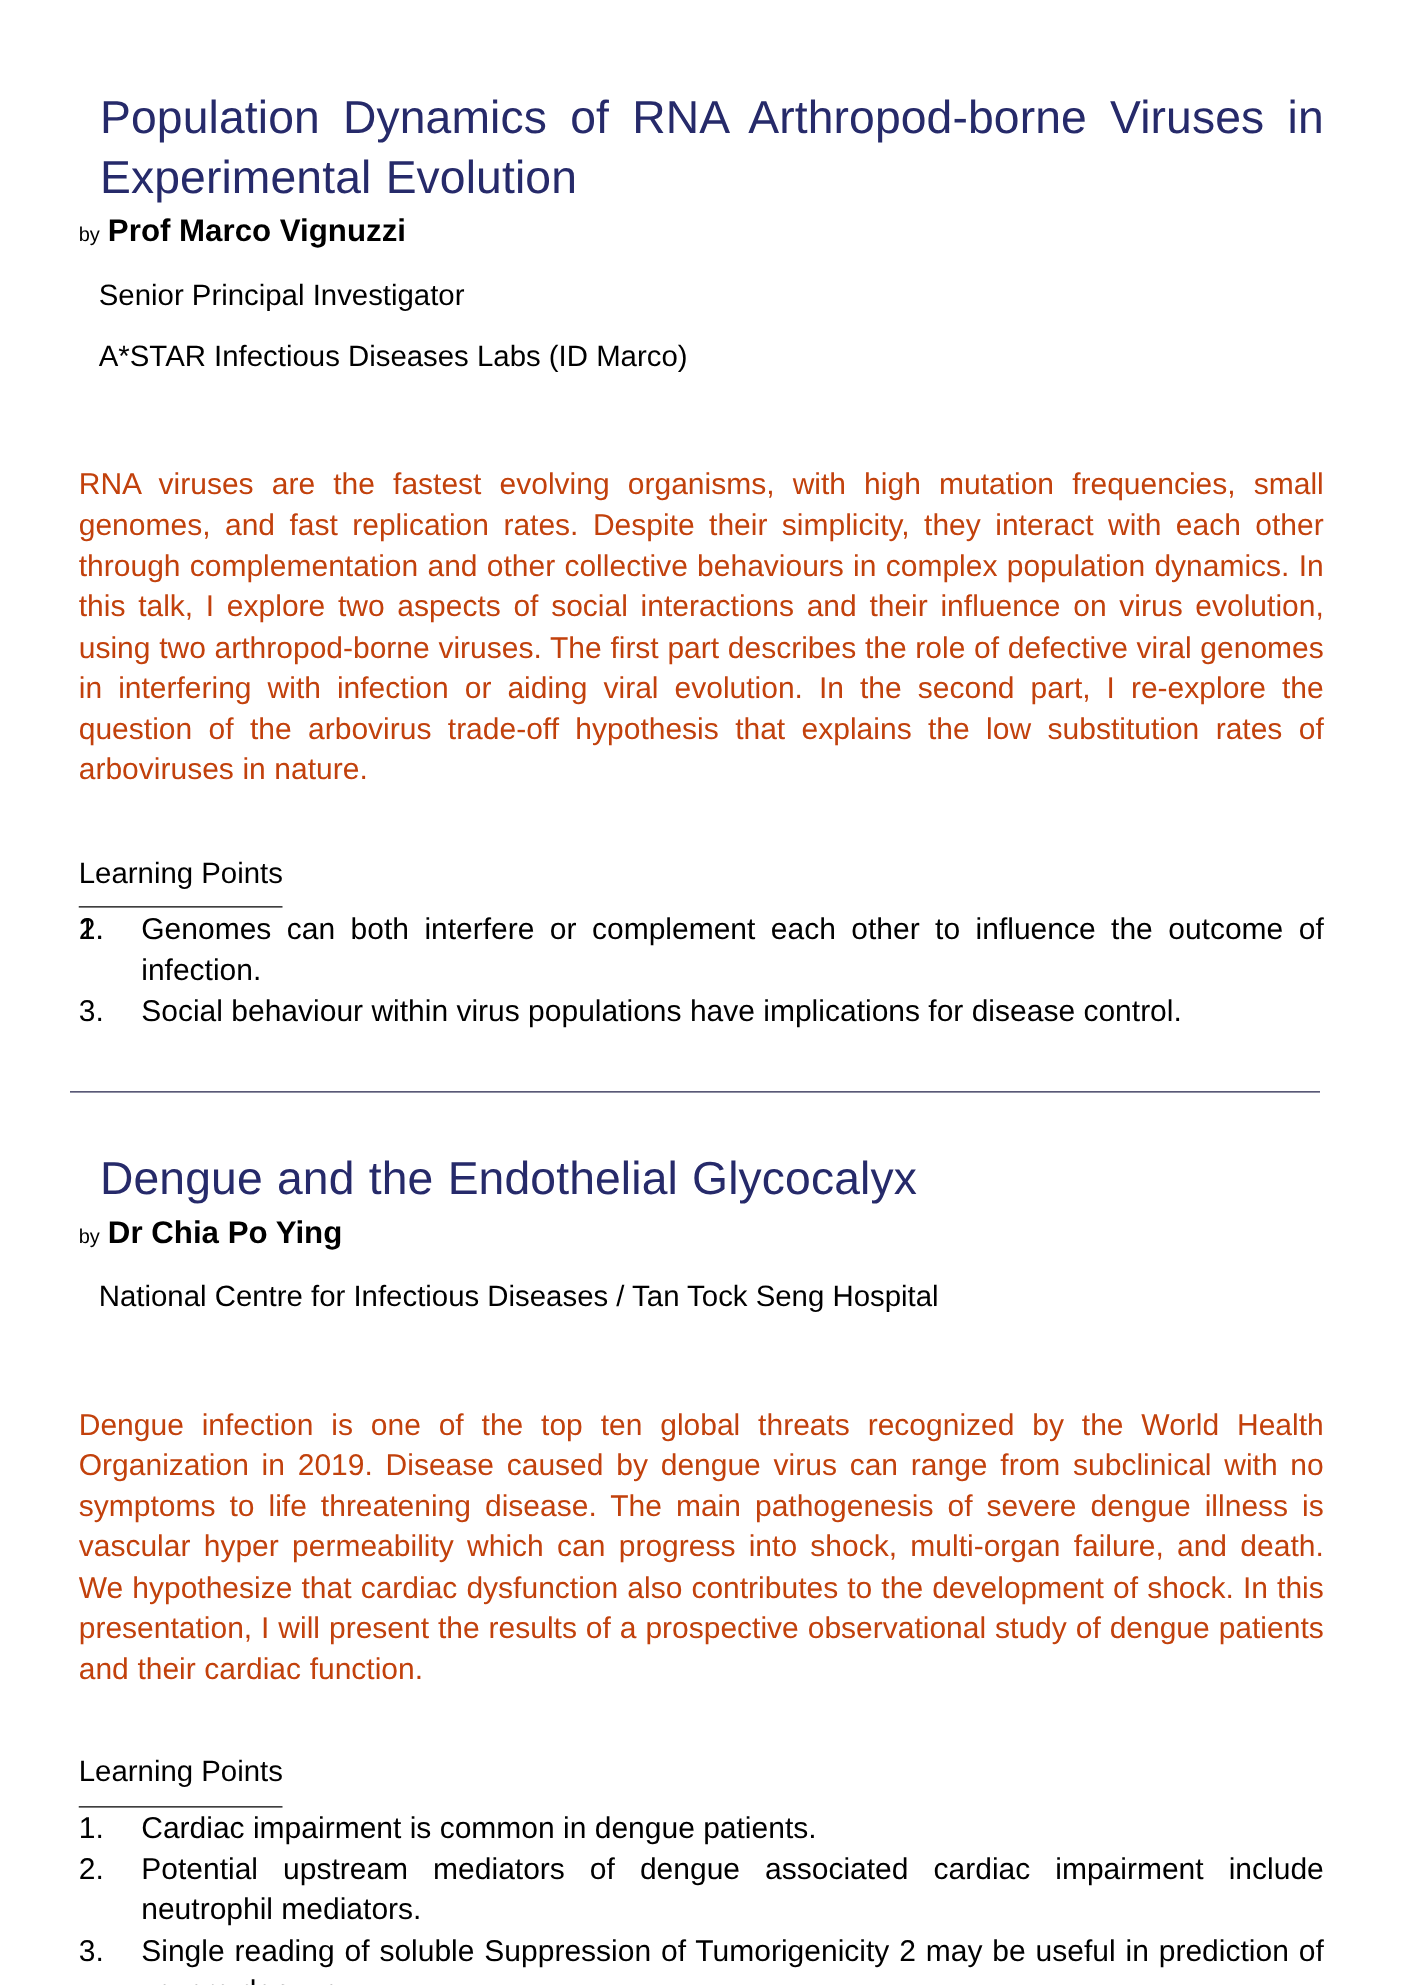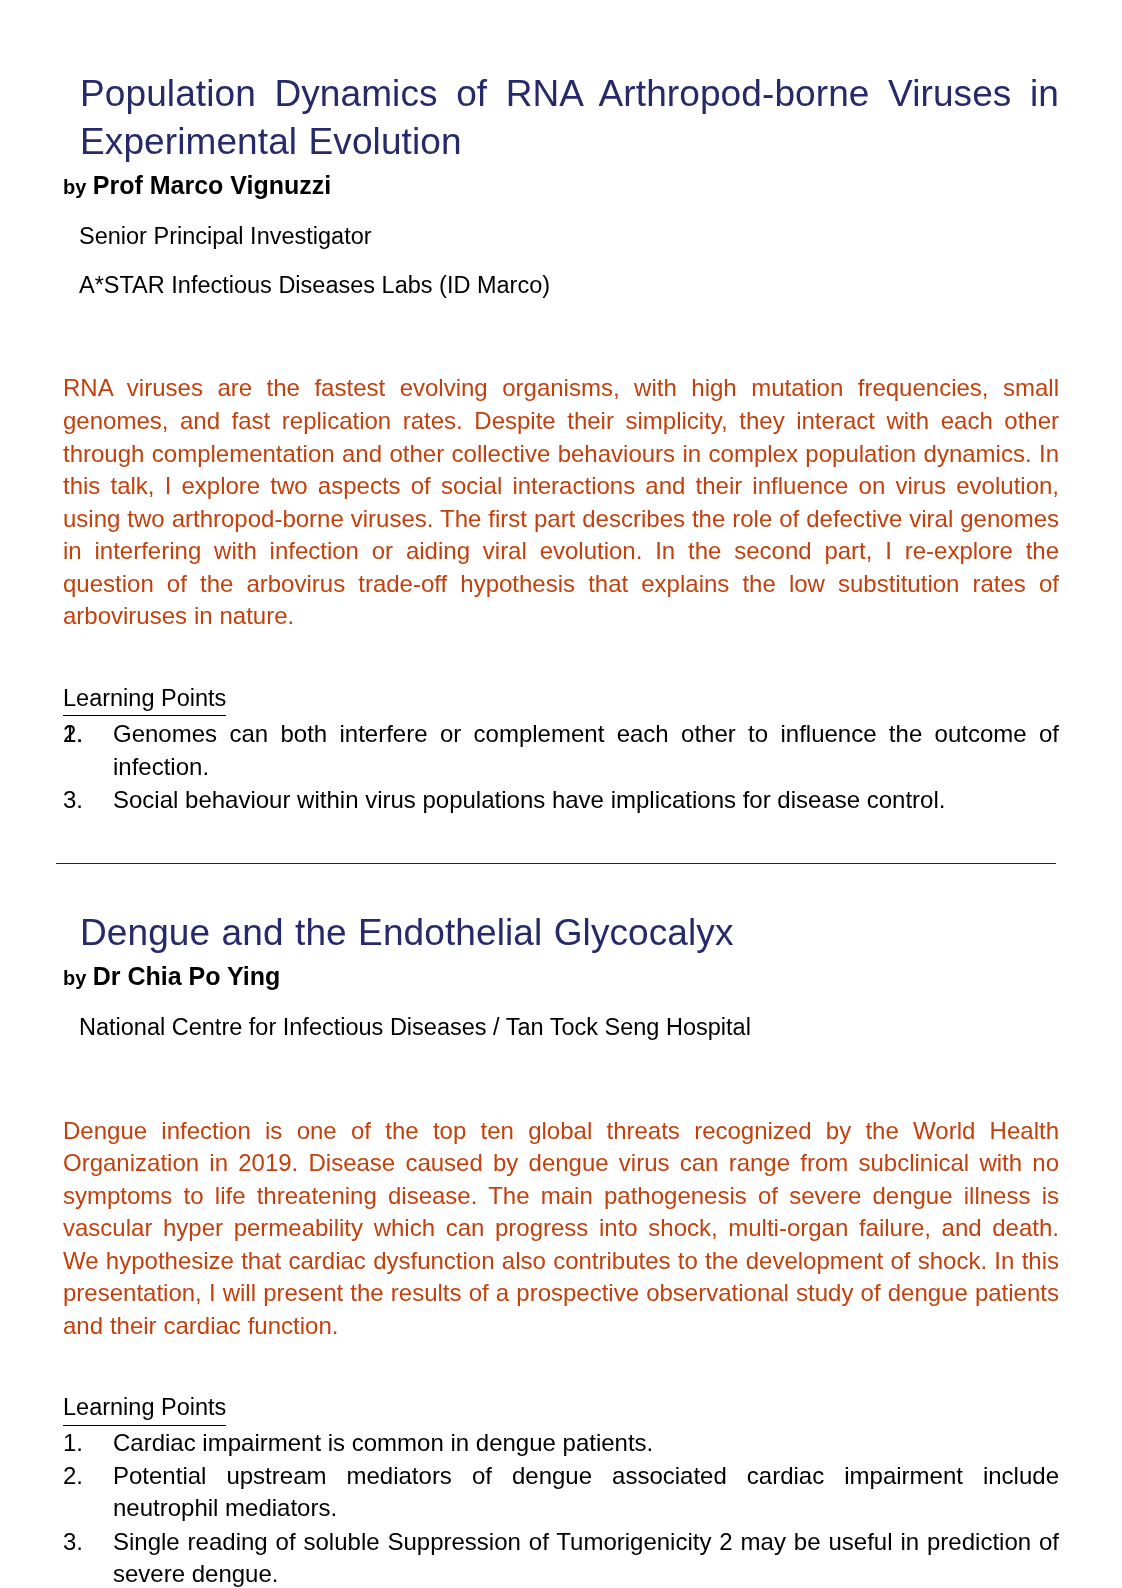--- a/index.html
+++ b/index.html
@@ -51,22 +51,22 @@
   }
 
   .byline {
     font-size: 23px;
     line-height: 1.42;
     margin: 0;
     color: #000000;
   }
 
   .byline .by-word {
-    font-weight: bold;
-    font-size: 20px;
+    font-weight: normal;
+    font-size: 16px;
   }
 
   .byline .person {
     font-weight: bold;
     font-size: 25px;
   }
 
   .affil {
     font-size: 23.5px;
     line-height: 1.40;
@@ -87,21 +87,21 @@
   .gap-after-affil { height: 55px; }
   .gap-after-abstract { height: 50px; }
 
   .lp-heading {
     font-size: 23.5px;
     line-height: 1.35;
     margin: 0 0 1px 0;
     color: #000000;
     display: inline-block;
     border-bottom: 1.5px solid #000000;
-    padding-bottom: 1px;
+    padding-bottom: 11px;
   }
 
   ol.lp-list {
     list-style: none;
     margin: 0;
     padding: 0;
     font-size: 24px;
     line-height: 1.345;
     color: #000000;
   }

